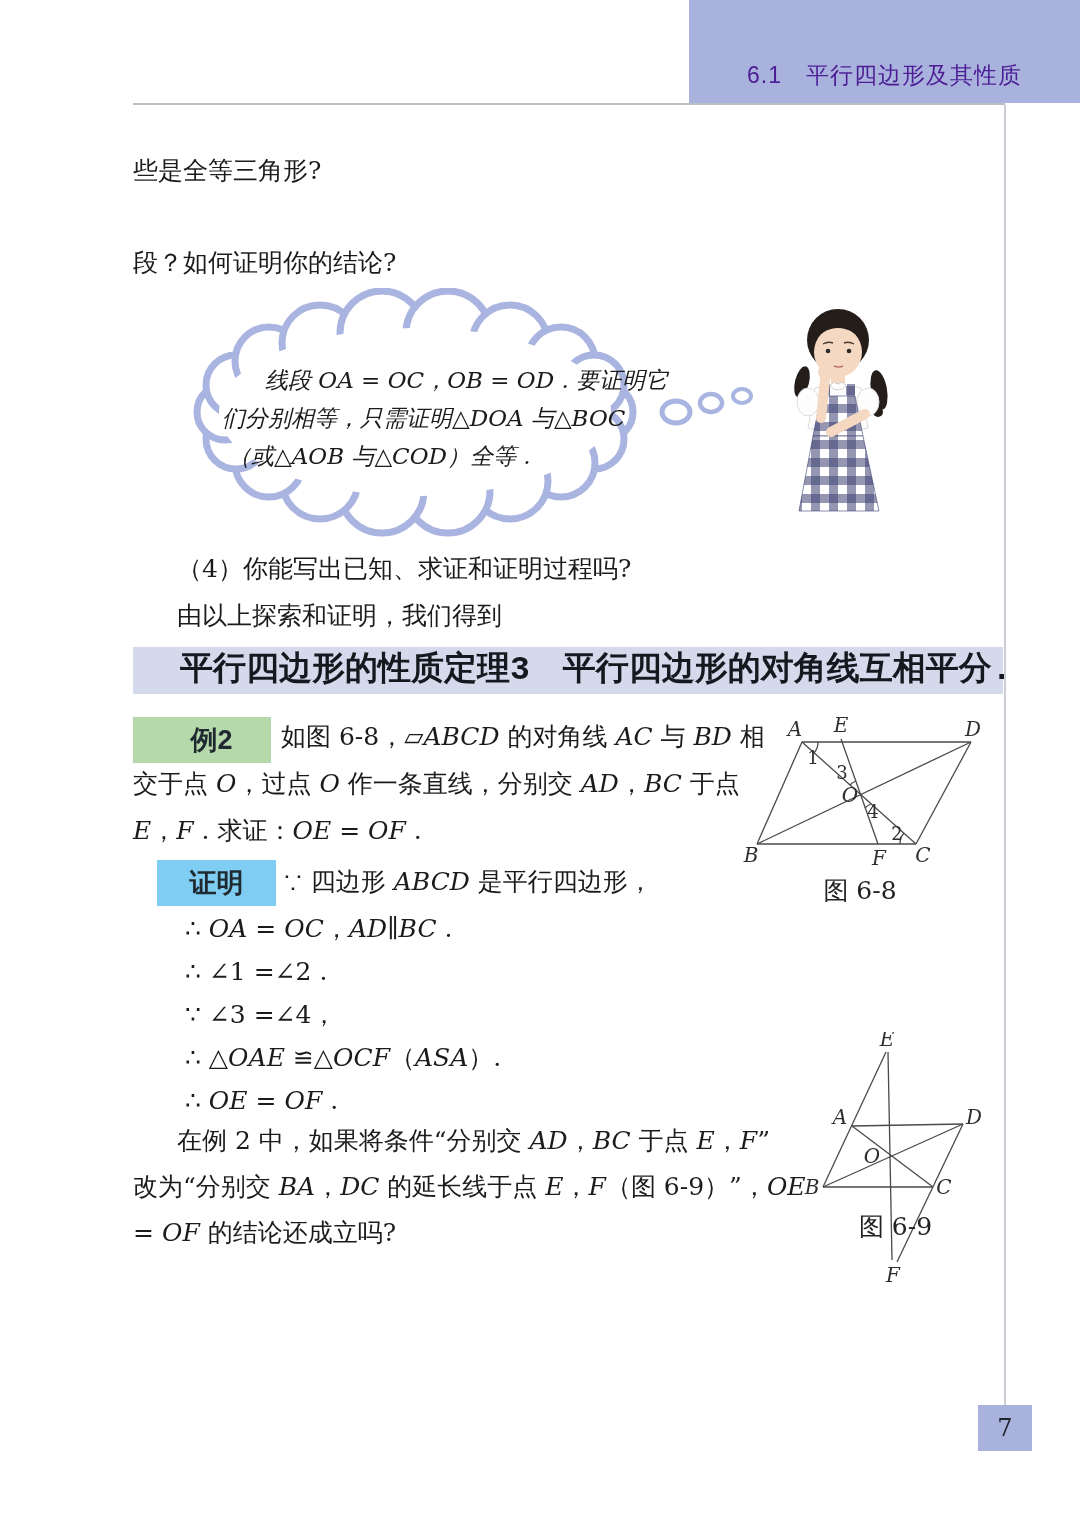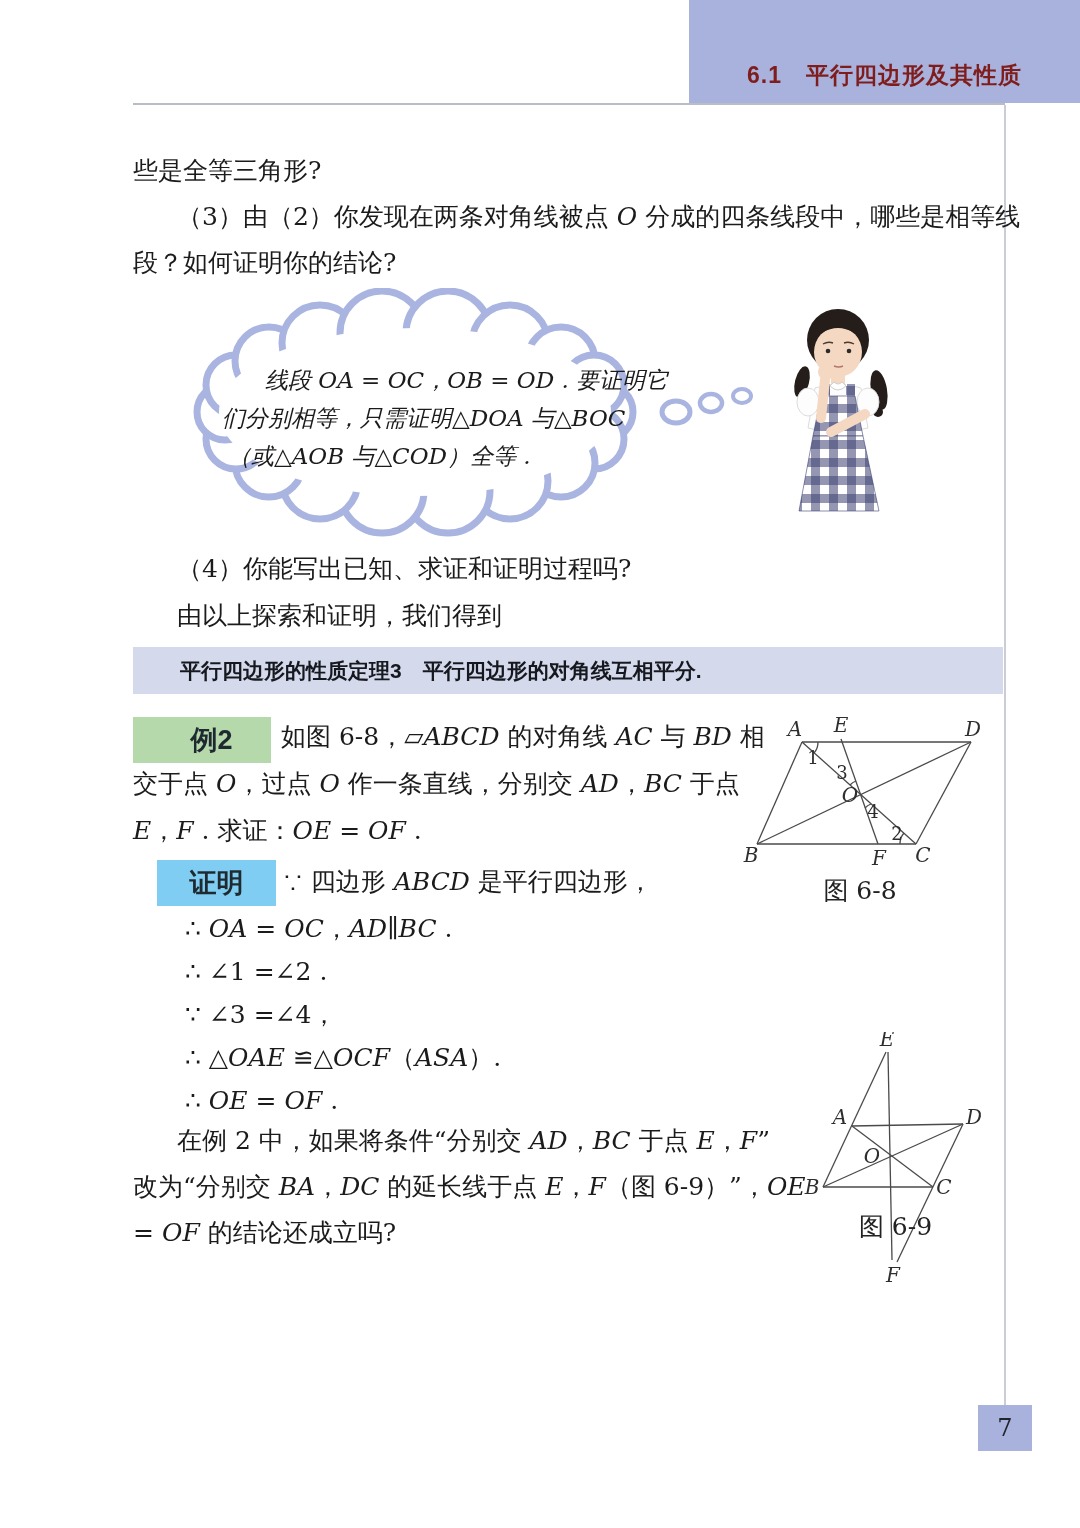--- a/index.html
+++ b/index.html
@@ -3,36 +3,36 @@
 <meta charset="utf-8">
 <style>
   html,body{margin:0;padding:0;background:#fff;}
   .page{position:relative;width:1080px;height:1528px;background:#ffffff;overflow:hidden;
         font-family:"DejaVu Serif",serif;color:#1b1b1b;}
   .abs{position:absolute;}
   
   .header-band{left:689px;top:0;width:391px;height:103px;background:#a8b2dc;
                display:flex;justify-content:flex-end;align-items:flex-end;
                padding:0 58px 12px 0;box-sizing:border-box;}
-  .header-text{font-family:"Liberation Sans",sans-serif;font-size:23px;font-weight:700;
-               color:#7f1d1d;letter-spacing:1px;white-space:nowrap;}
+  .header-text{font-family:"Liberation Sans",sans-serif;font-size:23px;font-weight:400;
+               color:#4c1d95;letter-spacing:1px;white-space:nowrap;}
   .header-text .gap{display:inline-block;width:24px;}
   .hrule{left:133px;top:103px;width:872px;height:2px;background:#b9bdc6;}
   .vrule{left:1004px;top:105px;width:2px;height:1300px;background:#caccd6;}
   .pagenum-box{left:978px;top:1405px;width:54px;height:46px;background:#a8b2dc;
                display:flex;align-items:center;justify-content:center;
                font-size:24px;color:#20242c;}
   
   .t{font-size:25px;line-height:31px;white-space:nowrap;}
   .t i{font-style:italic;}
   .bubble-line{font-size:23px;line-height:29px;white-space:nowrap;font-style:italic;}
   .bubble-line i{font-style:italic;}
   
   .theorem-box{left:133px;top:647px;width:870px;height:47px;background:#d4daec;
-               font-family:Liberation Sans, sans-serif;font-weight:700;font-size:21px;
+               font-family:Liberation Mono, monospace;font-weight:700;font-size:33px;
                line-height:47px;color:#15181e;padding-left:47px;box-sizing:border-box;
                white-space:nowrap;}
   .badge{width:119px;height:46px;font-family:"Liberation Sans",sans-serif;font-weight:700;
          font-size:27px;line-height:46px;text-align:center;color:#1f2a30;}
   .badge-example{left:133px;top:717px;background:#b6d9ab;padding-left:19px;}
   .badge-proof{left:133px;top:860px;background:#7fcdf2;margin-left:24px;}
   
   .fig line, .fig path{stroke:#4a4a4a;stroke-width:1.3;fill:none;}
   .fig text{font-size:20px;fill:#2e2e2e;font-family:"DejaVu Serif",serif;font-style:italic;}
   .fig text.num{font-style:normal;font-size:18px;}
@@ -49,21 +49,20 @@
 
   <div class="abs header-band">
     <div class="header-text">
       <span>6.1</span><span class="gap"></span><span>平行四边形及其性质</span>
     </div>
   </div>
   <div class="abs hrule"></div>
   <div class="abs vrule"></div>
 
   <div class="abs t" style="left:133px;top:155px;">些是全等三角形?</div>
-  <div class="abs t" style="left:177px;top:201px;">（3）由（2）你发现在两条对角线被点 <i>O</i> 分成的四条线段中，哪些是相等线</div>
   <div class="abs t" style="left:133px;top:247px;">段？如何证明你的结论?</div>
 
   <svg class="abs cloud fig" style="left:170px;top:288px;" width="490" height="252" viewBox="0 0 490 252">
     <circle cx="435" cy="124" r="28"></circle>
       <circle cx="424" cy="151" r="30"></circle>
     <circle cx="391" cy="175" r="34"></circle>
       <circle cx="340" cy="193" r="38"></circle>
     <circle cx="278" cy="203" r="42"></circle>
       <circle cx="212" cy="203" r="42"></circle>
     <circle cx="150" cy="193" r="38"></circle>

